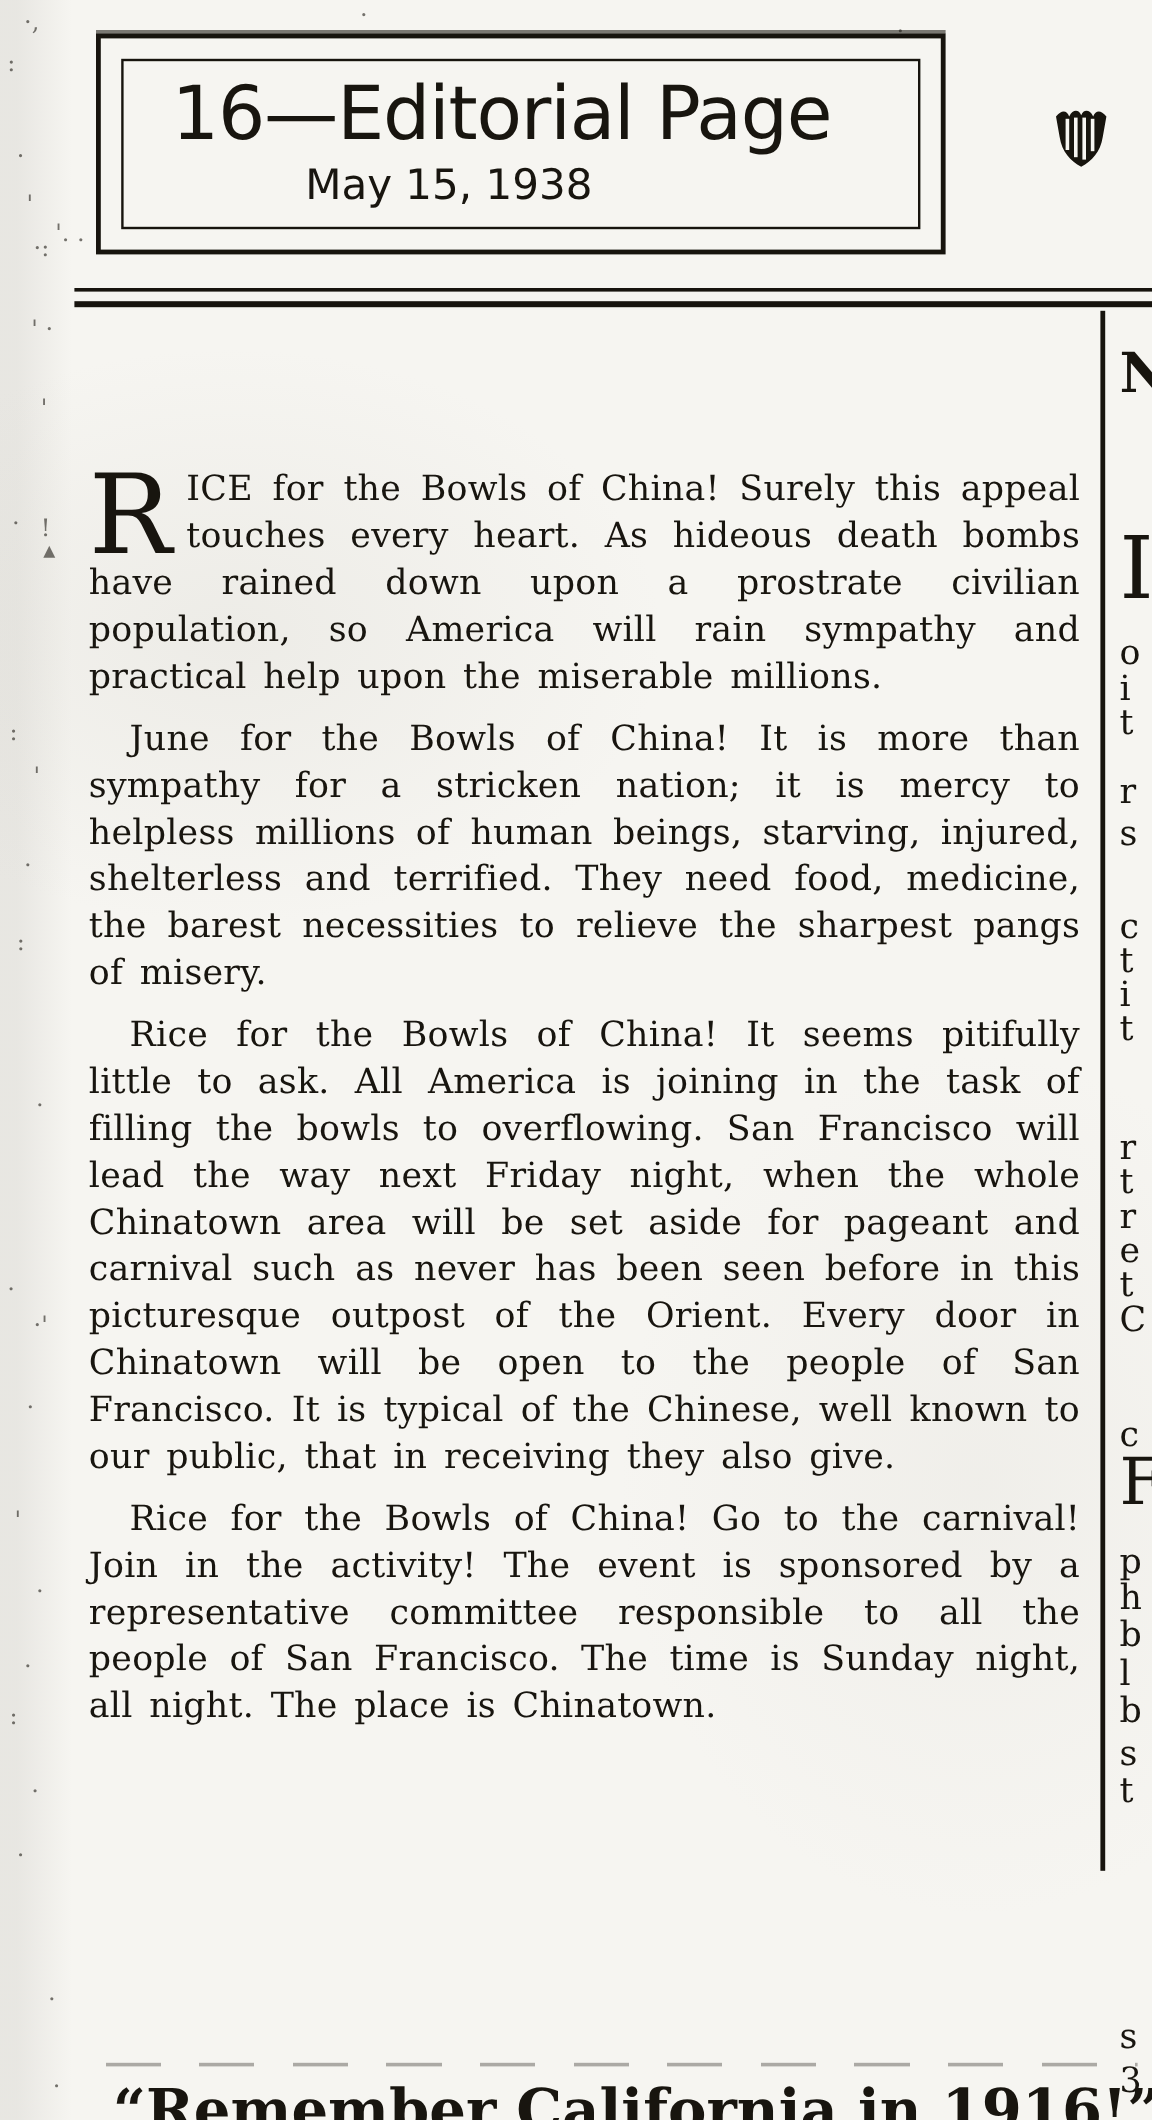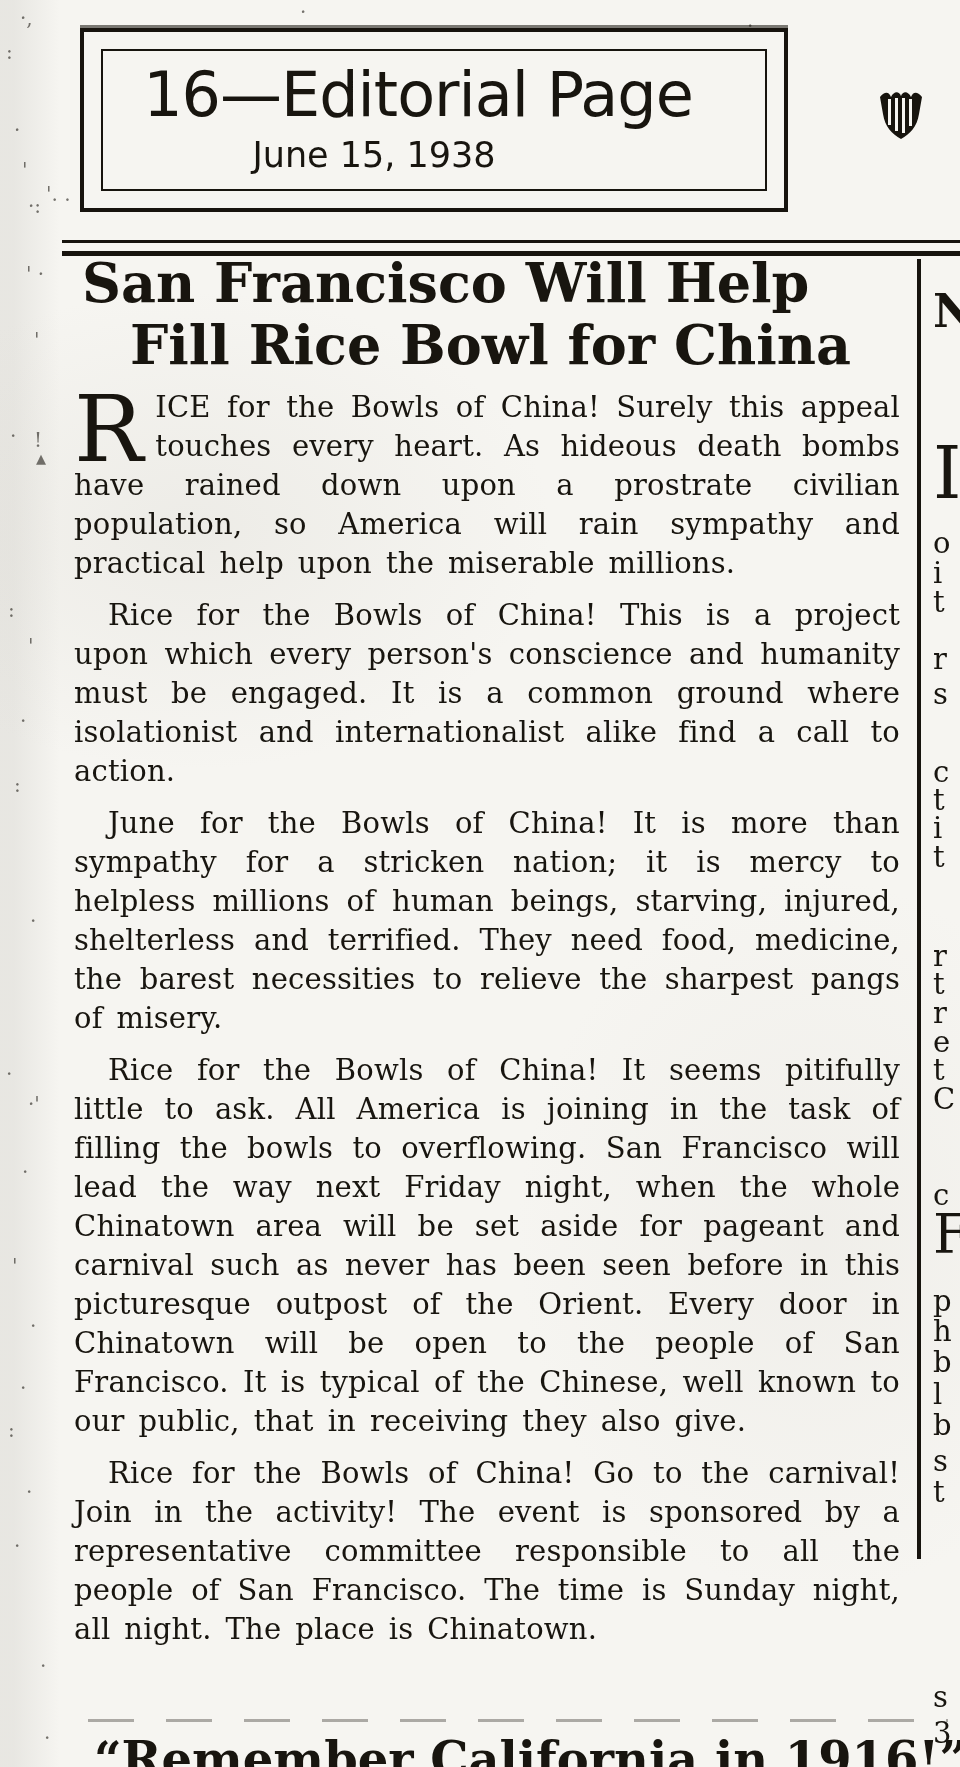--- a/index.html
+++ b/index.html
@@ -80,50 +80,45 @@
   .artifact{position:absolute;font-size:20px;color:rgba(35,32,26,.62);white-space:pre;}
 </style>
 </head>
 <body>
 
 <div class="scan">
 
   <div class="header-box">
     <div class="header-box-inner">
       <div class="masthead-title">16—Editorial Page</div>
-      <div class="masthead-date">June 15, 1938</div>
+      <div class="masthead-date">May 15, 1938</div>
     </div>
   </div>
 
   <div class="ornament">
     <svg width="46" height="50" viewBox="0 0 46 50">
       <path d="M2,7 C7,1 11,2 13,7 C16,1 21,1 23,6 C25,1 30,1 33,7 C35,2 39,1 44,7
                L41,24 C39,37 32,44 23,49 C14,44 7,37 5,24 Z" fill="#17140e"></path>
       <rect x="10" y="9" width="3" height="26" fill="#f6f5f1"></rect>
       <rect x="17" y="8" width="3" height="33" fill="#f6f5f1"></rect>
       <rect x="24" y="8" width="3" height="35" fill="#f6f5f1"></rect>
       <rect x="31" y="9" width="3" height="27" fill="#f6f5f1"></rect>
     </svg>
   </div>
 
   <div class="rule-top-1"></div>
   <div class="rule-top-2"></div>
   <div class="col-divider"></div>
   <div class="smudge-line"></div>
 
-  <h1 class="headline" style="margin:0;">
-    <span class="l1">San Francisco Will Help</span>
-    <span class="l2">Fill Rice Bowl for China</span>
-  </h1>
 
   <div class="article-body">
     <p class="body-par lead">
       <span class="dropcap">R</span><span>ICE for the Bowls of China!  Surely this appeal touches every heart.  As hideous death bombs have rained down upon a prostrate civilian population, so America will rain sympathy and practical help upon the miserable millions.</span>
     </p>
-    <p class="body-par">Rice for the Bowls of China!  This is a project upon which every person's conscience and humanity must be engaged.  It is a common ground where isolationist and internationalist alike find a call to action.</p>
     <p class="body-par">June for the Bowls of China!  It is more than sympathy for a stricken nation; it is mercy to helpless millions of human beings, starving, injured, shelterless and terrified.  They need food, medicine, the barest necessities to relieve the sharpest pangs of misery.</p>
     <p class="body-par">Rice for the Bowls of China!  It seems pitifully little to ask.  All America is joining in the task of filling the bowls to overflowing.  San Francisco will lead the way next Friday night, when the whole Chinatown area will be set aside for pageant and carnival such as never has been seen before in this picturesque outpost of the Orient.  Every door in Chinatown will be open to the people of San Francisco.  It is typical of the Chinese, well known to our public, that in receiving they also give.</p>
     <p class="body-par">Rice for the Bowls of China!  Go to the carnival!  Join in the activity!  The event is sponsored by a representative committee responsible to all the people of San Francisco.  The time is Sunday night, all night.  The place is Chinatown.</p>
   </div>
 
   <div class="next-headline">“Remember California in 1916!”</div>
 
   <div id="right-fragments">
       <span class="frag frag-bold" style="top: 288px;">N</span>
       <span class="frag frag-drop" style="top: 438px;">I</span>

